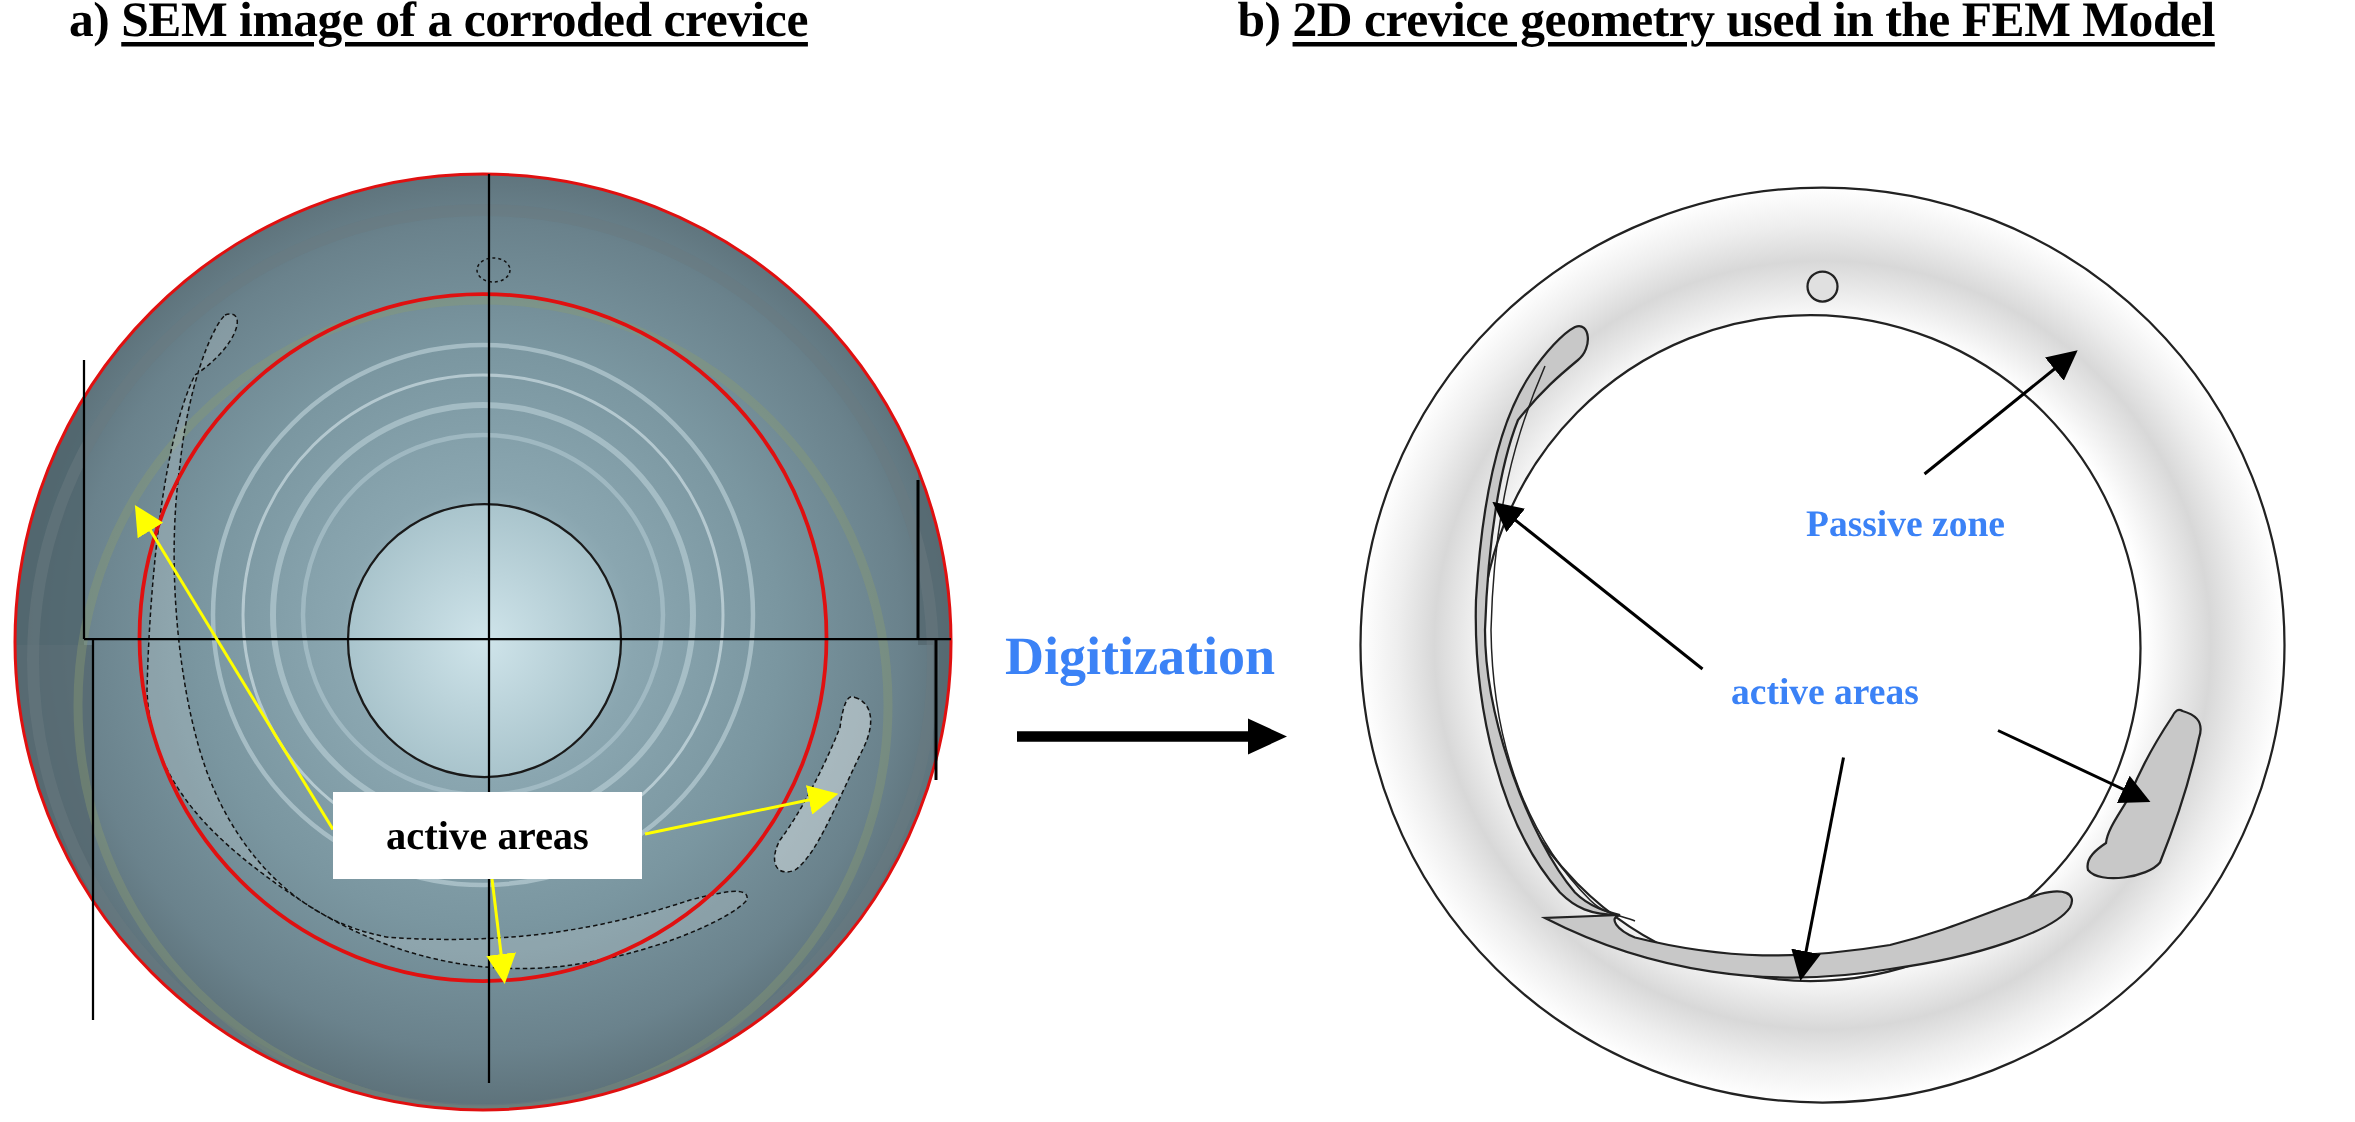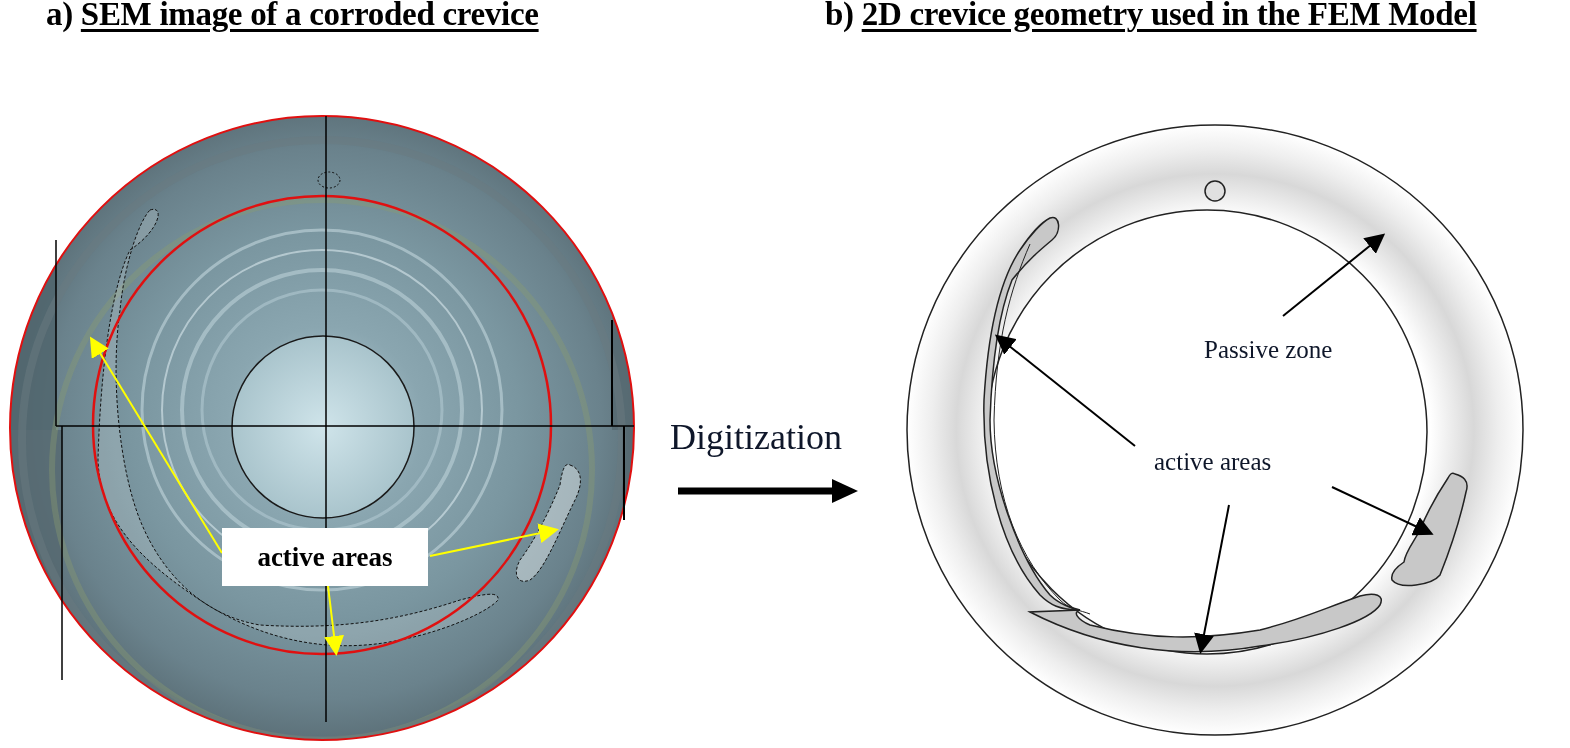--- a/index.html
+++ b/index.html
@@ -2,21 +2,21 @@
 <html><head>
   <meta charset="utf-8">
   <style>
     html, body { margin: 0; padding: 0; background: #ffffff; }
     body { width: 1570px; height: 748px; position: relative; overflow: hidden; font-family: "Liberation Serif", serif; }
     .title { position: absolute; top: -4px; font-weight: bold; font-size: 33px; color: #000; white-space: nowrap; letter-spacing: -0.3px; }
     .title .u { text-decoration: underline; text-decoration-thickness: 3px; text-underline-offset: 4px; }
     #title-a { left: 46px; }
     #title-b { left: 825px; }
     svg { position: absolute; left: 0; top: 0; }
-    .label { position: absolute; font-weight: normal; color: #0f172a; white-space: nowrap; }
+    .label { position: absolute; font-weight: bold; color: #3b82f6; white-space: nowrap; }
     #sem-label-box { position: absolute; left: 222px; top: 528px; width: 206px; height: 58px; background: #fff; display: flex; align-items: center; justify-content: center; font-size: 27px; font-weight: bold; }
     #digitization { left: 670px; top: 416px; font-size: 36px; text-align: center; }
     #passive-zone { left: 1204px; top: 336px; font-size: 25px; }
     #fem-active { left: 1154px; top: 448px; font-size: 25px; }
   </style>
 </head>
 <body>
 
 <div class="title" id="title-a"><span>a) </span><span class="u">SEM image of a corroded crevice</span></div>
 <div class="title" id="title-b"><span>b) </span><span class="u">2D crevice geometry used in the FEM Model</span></div>

